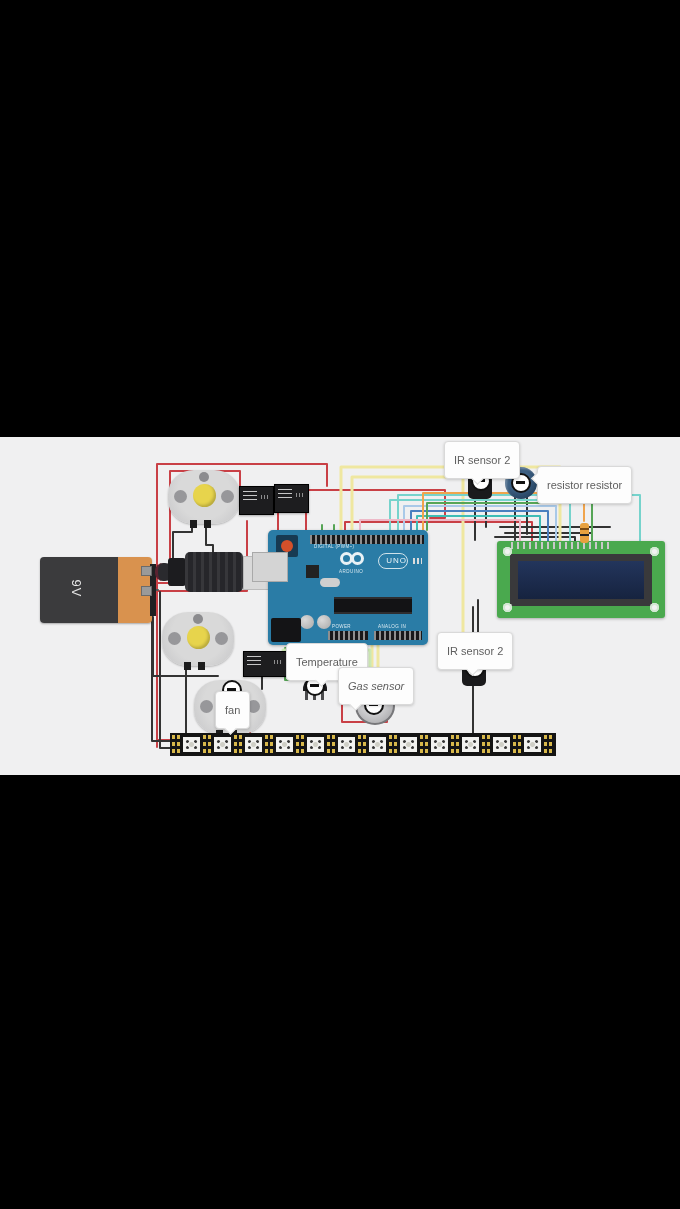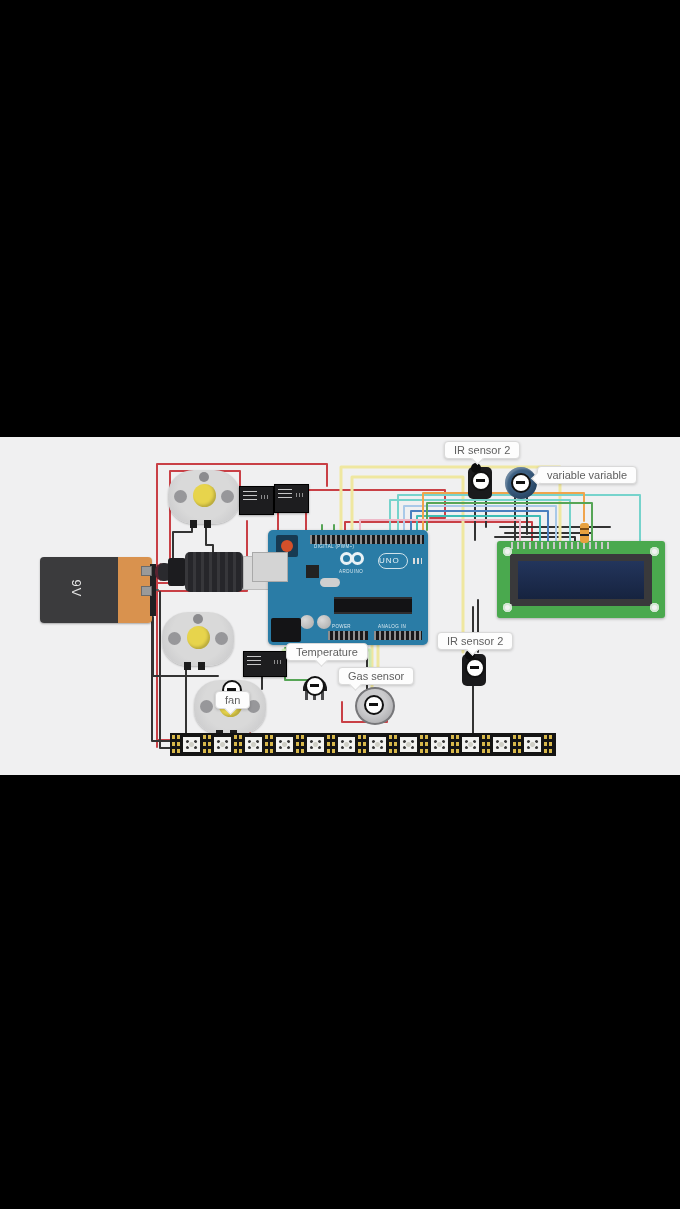--- a/index.html
+++ b/index.html
@@ -10,21 +10,21 @@
   #canvas{
     position:absolute;left:0;top:437px;width:680px;height:338px;
     background:#f0f0f1;overflow:hidden;
   }
   #wire-layer{position:absolute;left:0;top:0;width:680px;height:338px;}
   .abs{position:absolute;}
 
   
   .tag{
     position:absolute;background:#fdfdfd;border:1px solid #d9d9d9;border-radius:4px;
-    padding:2px 9px;font-size:11px;color:#5f5f5f;white-space:nowrap;
+    padding:12px 9px;font-size:11px;color:#5f5f5f;white-space:nowrap;
     box-shadow:0 1px 3px rgba(0,0,0,.18);z-index:30;
   }
   .tag .ptr{
     position:absolute;width:8px;height:8px;background:#fdfdfd;transform:rotate(45deg);
     border-right:1px solid #d9d9d9;border-bottom:1px solid #d9d9d9;bottom:-5px;left:14px;
   }
   .tag .ptr-left{
     position:absolute;width:8px;height:8px;background:#fdfdfd;transform:rotate(45deg);
     border-left:1px solid #d9d9d9;border-bottom:1px solid #d9d9d9;left:-5px;top:7px;
   }
@@ -72,21 +72,21 @@
   .arduino{left:268px;top:93px;width:160px;height:115px;background:#2a7ca6;border-radius:5px;
     box-shadow:0 1px 3px rgba(0,0,0,.3);}
   .ard-pins{position:absolute;background:#18181a;height:9px;
     background-image:repeating-linear-gradient(90deg,#8f8f8f 0 2px,#18181a 2px 5px);}
   .ard-reset{position:absolute;left:8px;top:5px;width:22px;height:22px;background:#173a52;border-radius:2px;}
   .ard-reset::after{content:"";position:absolute;left:5px;top:5px;width:12px;height:12px;border-radius:50%;background:#d4502a;}
   .ard-logo{position:absolute;left:72px;top:22px;width:30px;height:15px;border:0;color:#eaf3f7;font-size:11px;}
   .ard-logo .oo{position:absolute;width:13px;height:13px;border:3px solid #e9f2f6;border-radius:50%;box-sizing:border-box;}
   .ard-brand{position:absolute;left:71px;top:39px;font-size:4.5px;color:#d7e8f0;letter-spacing:.5px;}
   .ard-uno{position:absolute;left:110px;top:23px;width:28px;height:14px;border:1px solid #cfe2ea;border-radius:8px;
-    color:#e9f3f7;font-size:8px;text-align:left;line-height:14px;letter-spacing:1px;}
+    color:#e9f3f7;font-size:8px;text-align:right;line-height:14px;letter-spacing:1px;}
   .ard-digital{position:absolute;left:46px;top:14px;font-size:4.5px;color:#dcebf2;letter-spacing:.4px;}
   .ard-chip{position:absolute;left:66px;top:67px;width:78px;height:17px;background:#131315;
     border-top:2px solid #2e2e30;border-bottom:2px solid #2e2e30;box-sizing:border-box;}
   .ard-crystal{position:absolute;left:52px;top:48px;width:20px;height:9px;background:#cfcfcf;border-radius:5px;}
   .ard-vreg{position:absolute;left:38px;top:35px;width:13px;height:13px;background:#222;}
   .ard-cap{position:absolute;width:14px;height:14px;border-radius:50%;background:radial-gradient(circle at 35% 35%,#d9d9d9,#a8a8a8);}
   .ard-jack{position:absolute;left:3px;top:88px;width:30px;height:24px;background:#141416;border-radius:2px;}
   .ard-usb{left:252px;top:115px;width:34px;height:28px;background:#d4d4d4;border:1px solid #a9a9a9;z-index:6;}
   .ard-bot-label{position:absolute;font-size:4.5px;color:#dcebf2;letter-spacing:.4px;}
   .ard-icsp{position:absolute;right:6px;top:28px;width:9px;height:6px;
@@ -289,36 +289,36 @@
       <div class="led-contacts"></div>
       <div class="led-package"></div>
       <div class="led-contacts"></div>
     </div>
 
   <div class="tag" style="left:444px;top:4px;">
     <span>IR sensor 2</span>
     <span class="ptr" style="left:28px;"></span>
   </div>
   <div class="tag" style="left:537px;top:29px;">
-    <span>variable variable</span>
+    <span>resistor resistor</span>
     <span class="ptr-left"></span>
   </div>
   <div class="tag" style="left:437px;top:195px;">
     <span>IR sensor 2</span>
     <span class="ptr" style="left:30px;"></span>
   </div>
   <div class="tag" style="left:286px;top:206px;">
     <span>Temperature</span>
     <span class="ptr" style="left:30px;"></span>
   </div>
   <div class="tag" style="left:215px;top:214px;margin-top:40px;">
     <span>fan</span>
     <span class="ptr" style="left:10px;"></span>
   </div>
-  <div class="tag" style="left:338px;top:230px;">
+  <div class="tag" style="left:338px;top:230px;font-style:italic;">
     <span>Gas sensor</span>
     <span class="ptr" style="left:12px;"></span>
   </div>
 
 <div class="minus-marker" style="left: 471px; top: 34px;"></div>
     <div class="minus-marker" style="left: 511px; top: 36px;"></div>
     <div class="minus-marker" style="left: 465px; top: 221px;"></div>
     <div class="minus-marker" style="left: 305px; top: 239px;"></div>
     <div class="minus-marker" style="left: 364px; top: 258px;"></div>
     <div class="minus-marker" style="left: 222px; top: 243px;"></div>

